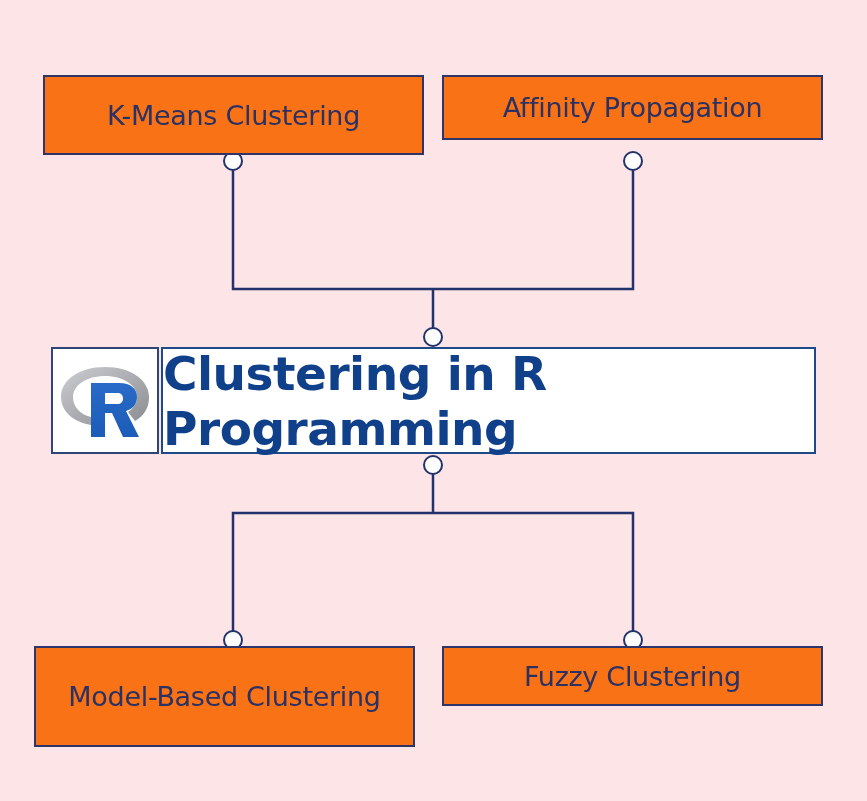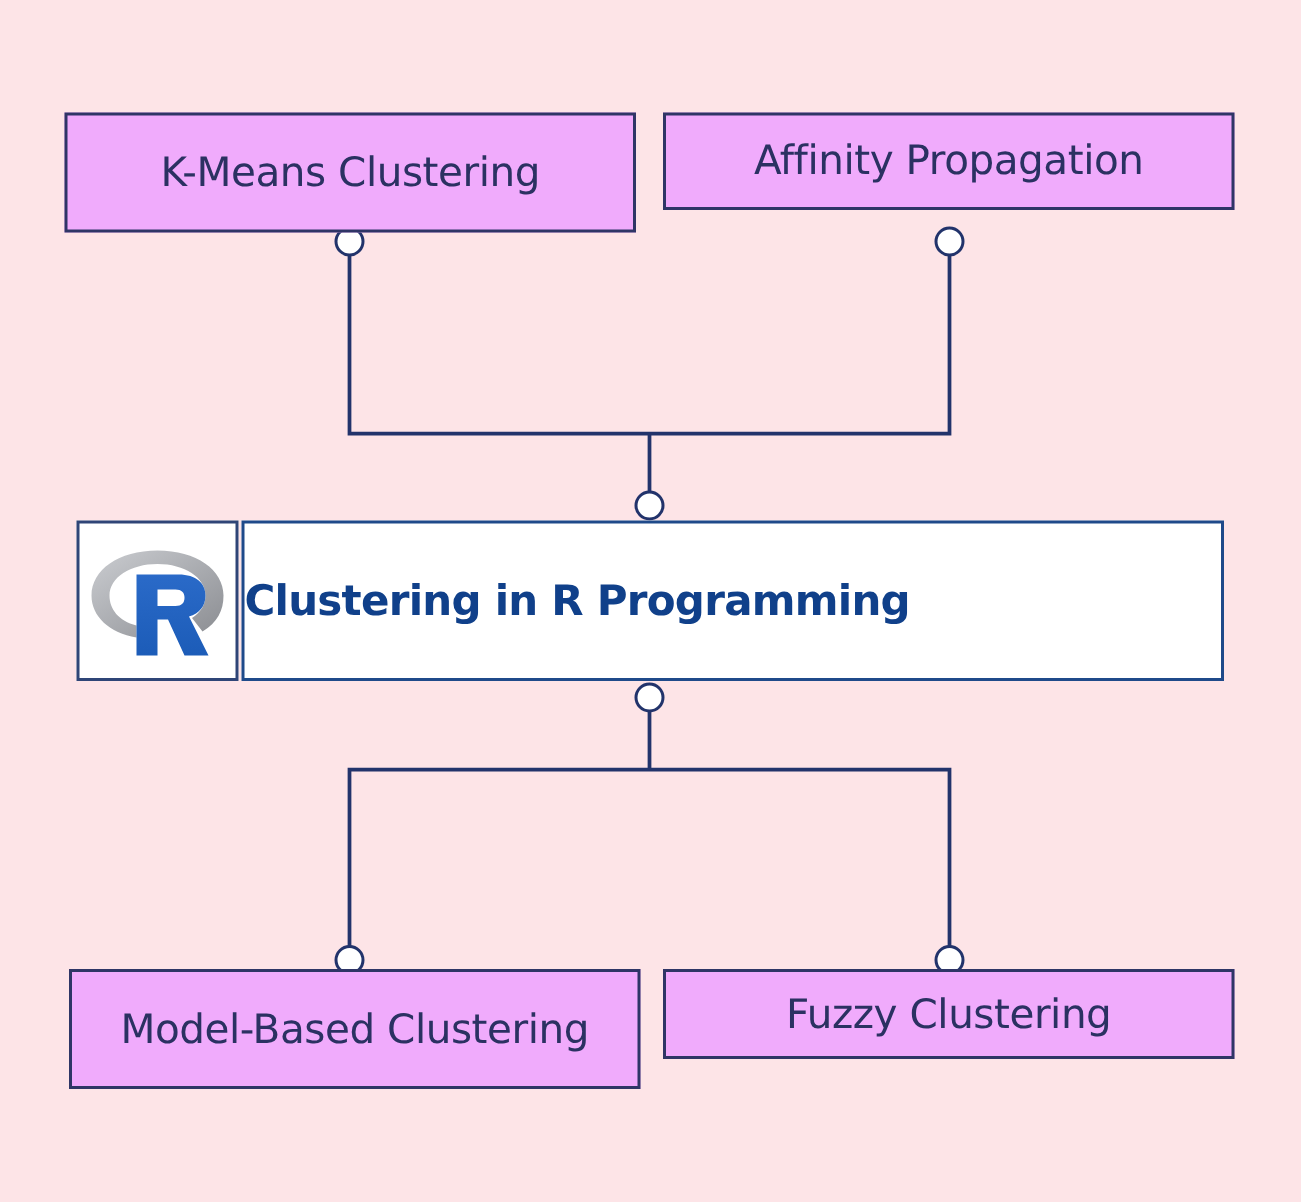--- a/index.html
+++ b/index.html
@@ -6,40 +6,40 @@
   body {
     width: 867px; height: 801px;
     background: #fde4e7;
     position: relative;
     overflow: hidden;
     font-family: "DejaVu Sans", sans-serif;
   }
   .box {
     position: absolute;
     box-sizing: border-box;
-    background: #f0abfc;
+    background: #f97316;
     border: 2px solid #2f3566;
     color: #2b3162;
     display: flex; align-items: center; justify-content: center;
     font-size: 27px;
     letter-spacing: -0.3px;
   }
   #connectors { position: absolute; left: 0; top: 0; }
   .logo-box {
     position: absolute; box-sizing: border-box;
     left: 51px; top: 347px; width: 108px; height: 107px;
     background: #fff; border: 2px solid #2f4577;
     display: flex; align-items: center; justify-content: center;
   }
   .title-box {
     position: absolute; box-sizing: border-box;
     left: 161px; top: 347px; width: 655px; height: 107px;
     background: #fff; border: 2px solid #1f4a8a;
     display: flex; align-items: center; justify-content: flex-start;
-    color: #10408a; font-weight: bold; font-size: 28px;
+    color: #10408a; font-weight: bold; font-size: 47px;
     letter-spacing: -0.5px;
   }
 </style>
 </head>
 <body>
 
 <svg id="connectors" width="867" height="801">
   <g fill="none" stroke="#22336b" stroke-width="2.5">
     <path d="M233 168 V289 H633 V168 M433 289 V328"></path>
     <path d="M433 474 V513 M233 632 V513 H633 V632"></path>
@@ -74,18 +74,18 @@
       </linearGradient>
     </defs>
     <path fill="url(#ring)" fill-rule="evenodd" d="M48 6 C22 6 4 19 4 36 C4 50 16 61 34 64 L34 56 C22 53 16 45 16 36 C16 24 30 15 48 15 C66 15 80 24 80 36 C80 42 77 47 71 51 L78 60 C88 54 92 46 92 36 C92 19 74 6 48 6 Z"></path>
     <path fill="url(#rblue)" fill-rule="evenodd" d="M34 22 H62 C74 22 80 28 80 36 C80 43 76 48 69 50 L82 76 H66 L55 52 H48 V76 H34 Z M48 32 V43 H60 C64 43 66 41 66 37.5 C66 34 64 32 60 32 Z"></path>
   </svg>
 </div>
 <div class="title-box">
   <span>Clustering in R Programming</span>
 </div>
 
-<div class="box" style="left:46px; top:646px; width:381px; height:80px;">
+<div class="box" style="left:34px; top:646px; width:381px; height:101px;">
   <span>Model-Based Clustering</span>
 </div>
 <div class="box" style="left:442px; top:646px; width:381px; height:60px;">
   <span>Fuzzy Clustering</span>
 </div>
 
 </body></html>

